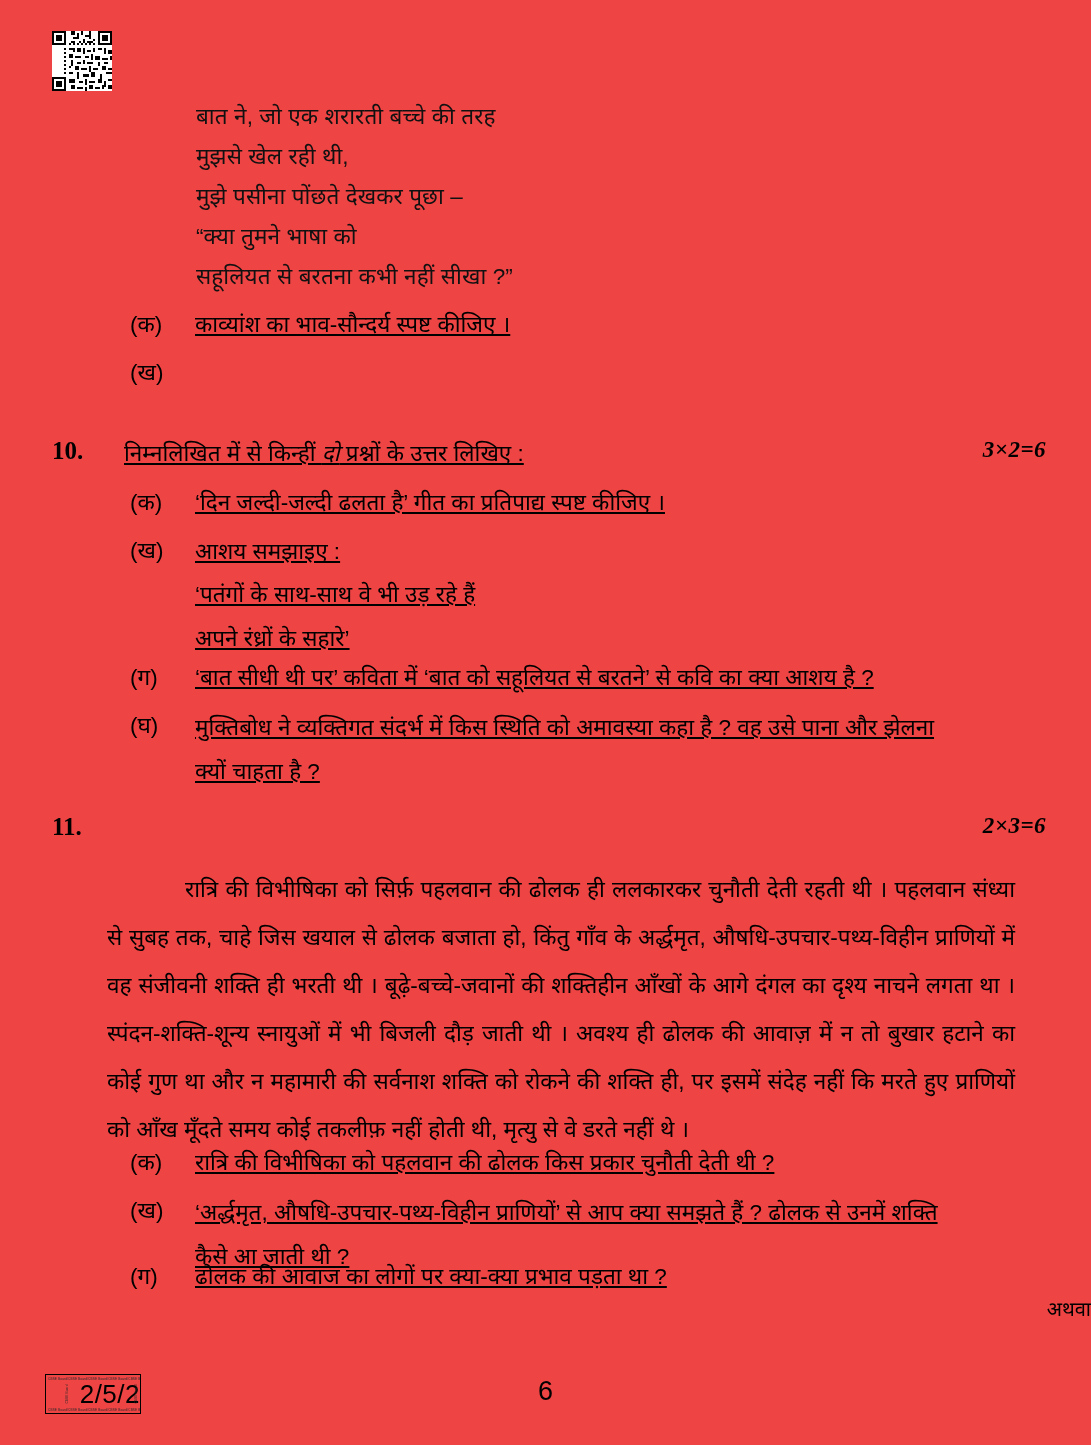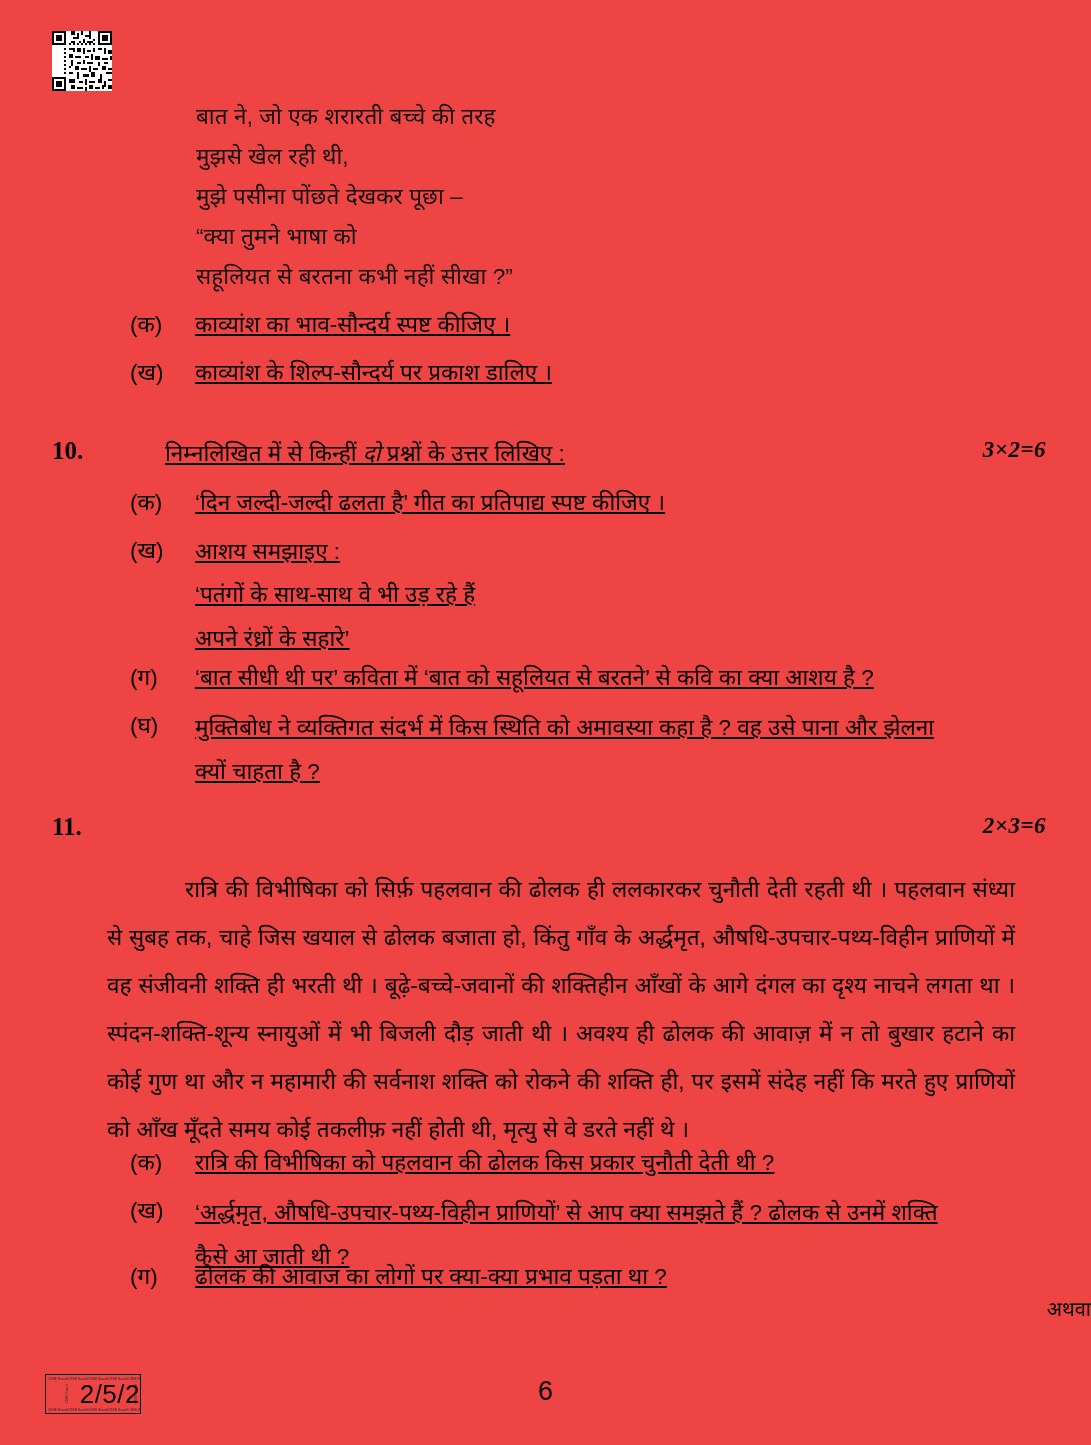--- a/index.html
+++ b/index.html
@@ -281,24 +281,23 @@
     <div class="ln">“क्या तुमने भाषा को</div>
     <div class="ln">सहूलियत से बरतना कभी नहीं सीखा ?”</div>
   </div>
 
   <div class="qrow" style="left:130px; top:305px;">
     <div class="sublabel">(क)</div>
     <div class="qbody">काव्यांश का भाव-सौन्दर्य स्पष्ट कीजिए ।</div>
   </div>
   <div class="qrow" style="left:130px; top:353px;">
     <div class="sublabel">(ख)</div>
-    <div class="qbody">काव्यांश के शिल्प-सौन्दर्य पर प्रकाश डालिए ।</div>
-  </div>
-
-  <div class="qrow" style="left:52px; top:434px;gap:41px;">
+  </div>
+
+  <div class="qrow" style="left:52px; top:434px;">
     <div class="qnum">10.</div>
     <div class="qbody">निम्नलिखित में से किन्हीं <em>दो</em> प्रश्नों के उत्तर लिखिए :</div>
   </div>
   <div class="marks" style="top:437px;">3×2=6</div>
 
   <div class="qrow" style="left:130px; top:483px;">
     <div class="sublabel">(क)</div>
     <div class="qbody">
       <div class="ln">‘दिन जल्दी-जल्दी ढलता है’ गीत का प्रतिपाद्य स्पष्ट कीजिए ।</div>
     </div>

